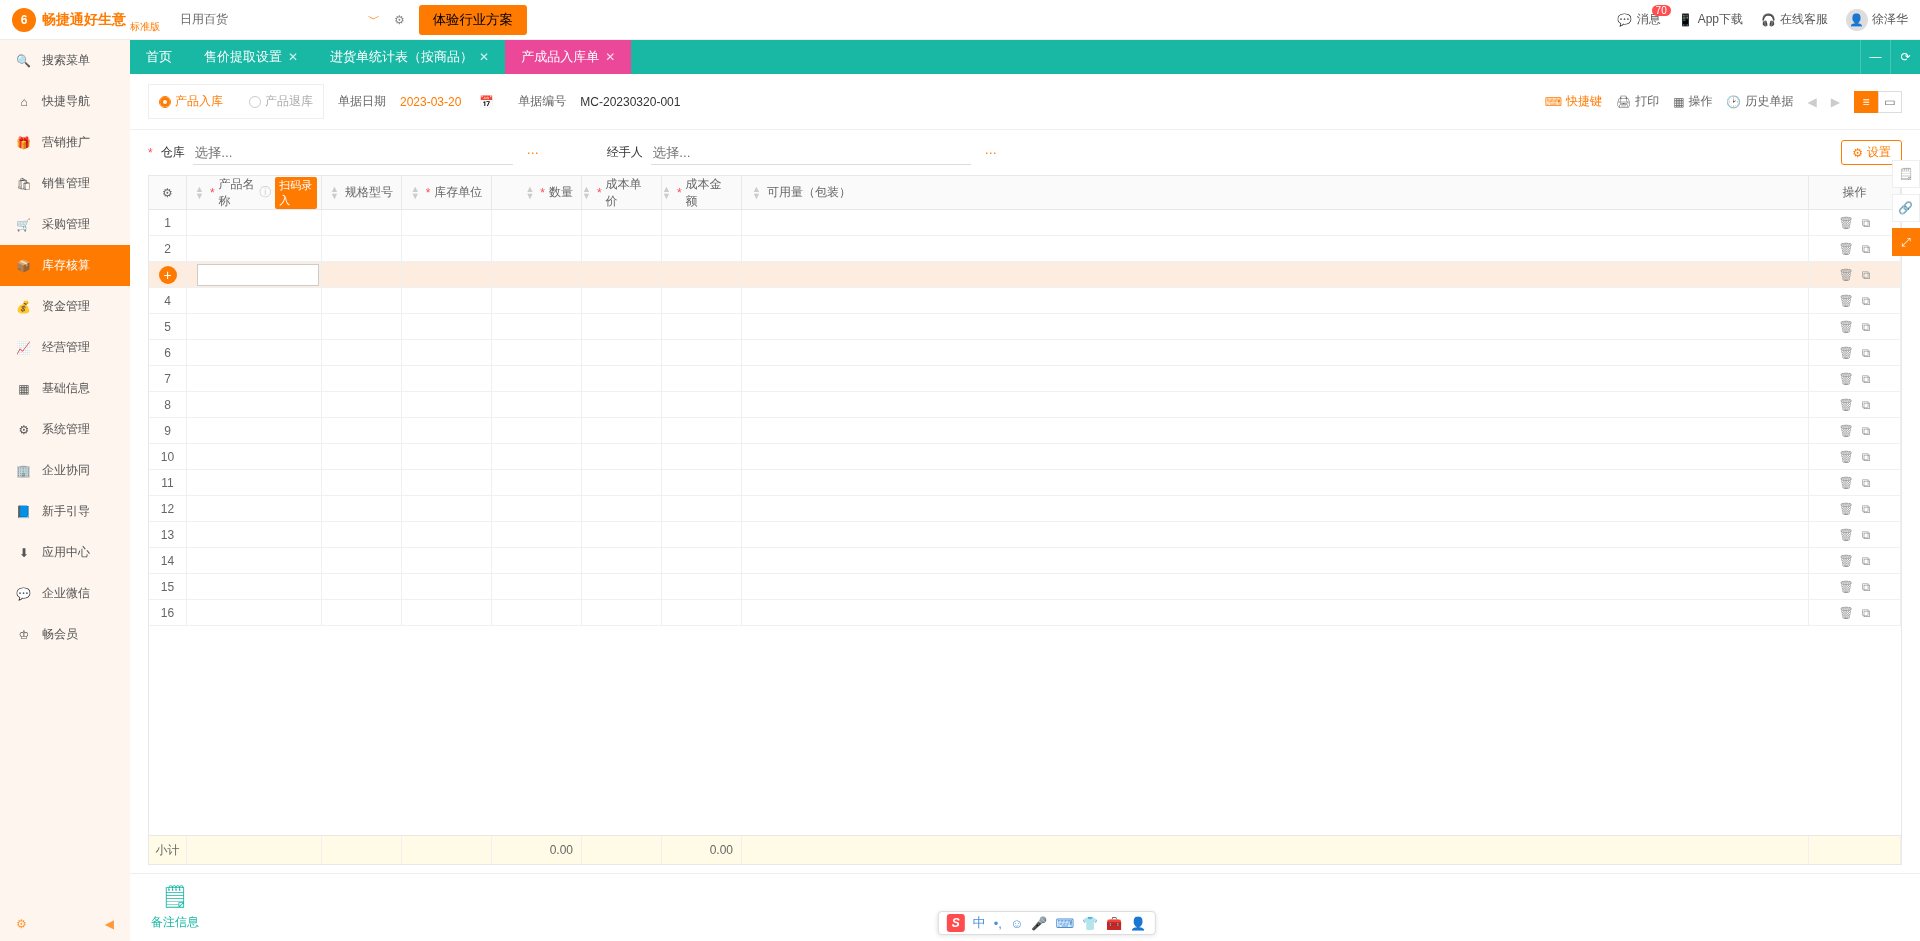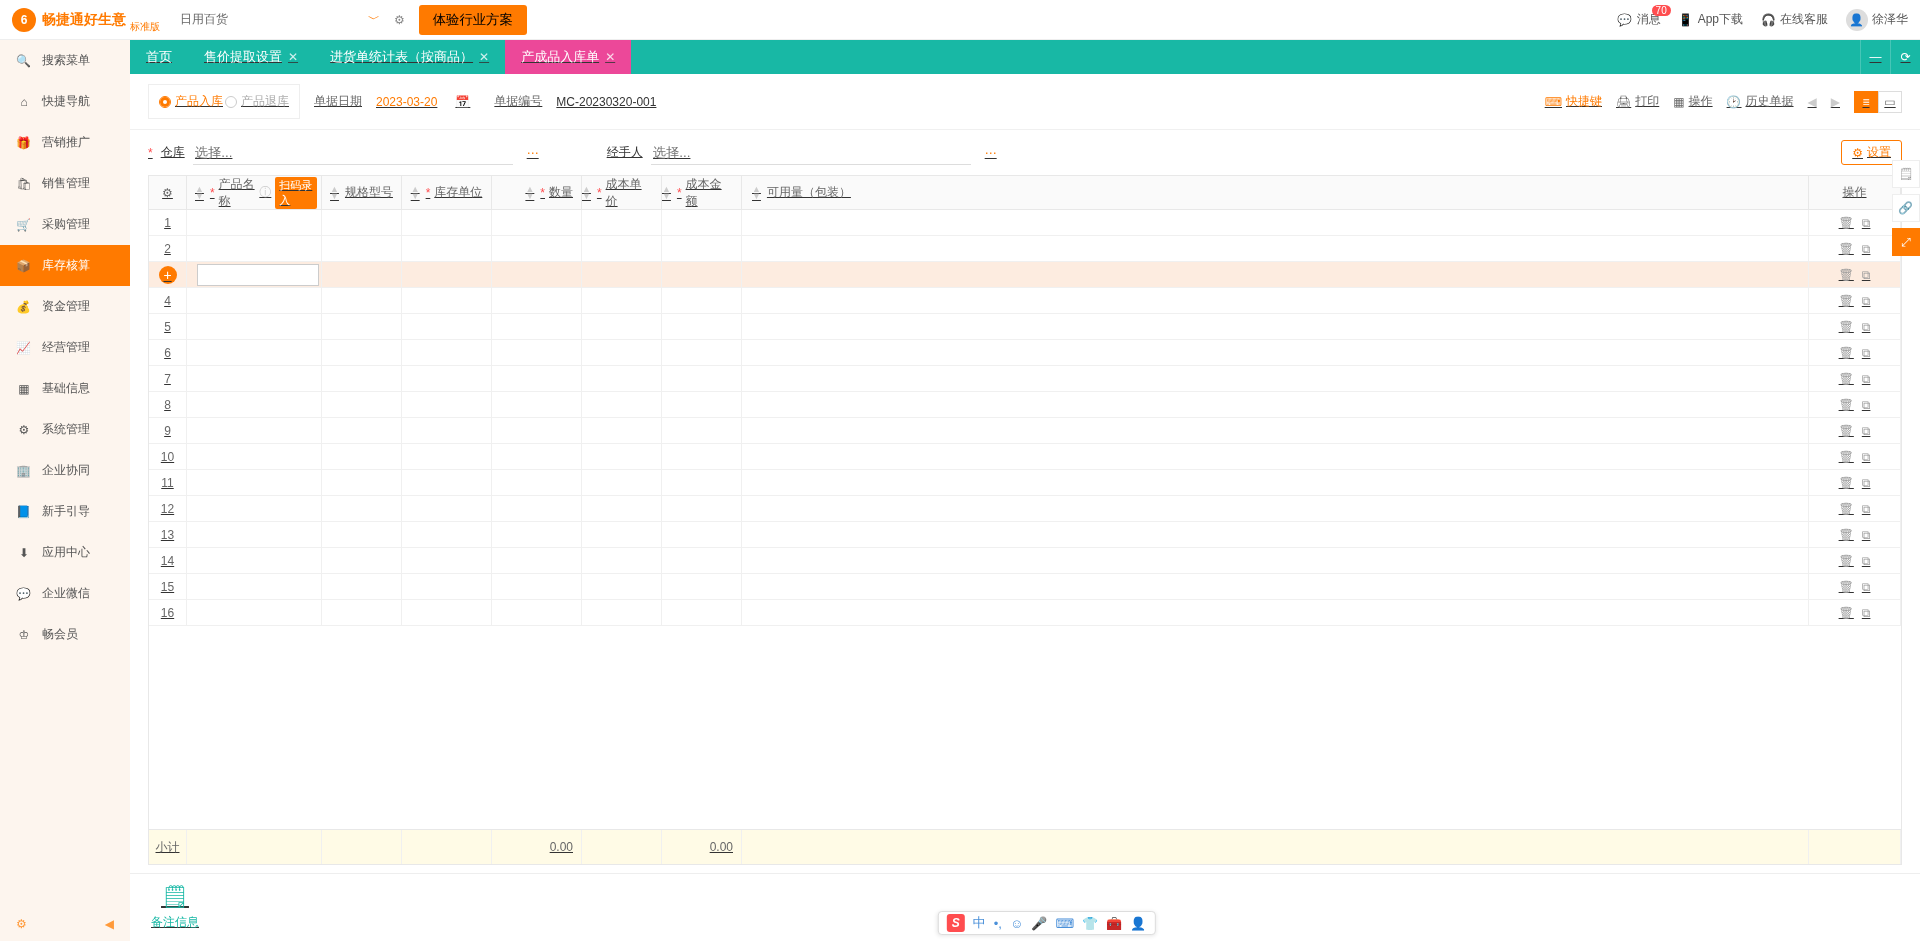--- a/index.html
+++ b/index.html
@@ -17,29 +17,29 @@
 .top-right { margin-left: auto; display: flex; align-items: center; gap: 18px; color: #555; }
 .top-right .item { display: flex; align-items: center; gap: 4px; position: relative; cursor: pointer; }
 .badge { position: absolute; top: -6px; right: -10px; background: #ff4d4f; color: #fff; font-size: 10px; border-radius: 8px; padding: 0 4px; }
 .avatar { width: 22px; height: 22px; border-radius: 50%; background: #ddd; display: flex; align-items: center; justify-content: center; color: #999; }
 .body { display: flex; flex: 1; min-height: 0; }
 .sidebar { width: 130px; background: #fdf5ee; display: flex; flex-direction: column; }
 .side-item { display: flex; align-items: center; gap: 10px; padding: 12px 16px; color: #555; cursor: pointer; }
 .side-item.active { background: #ff7a00; color: #fff; }
 .side-item .ic { width: 16px; text-align: center; }
 .side-bottom { margin-top: auto; display: flex; justify-content: space-between; padding: 10px 16px; color: #ff9a3a; }
-.main { flex: 1; display: flex; flex-direction: column; min-width: 0; position: relative; text-decoration: underline; }
+.main { flex: 1; display: flex; flex-direction: column; min-width: 0; position: relative; }
 .tabs { display: flex; align-items: center; background: #18b8a5; color: #fff; height: 34px; }
 .tab { padding: 0 16px; height: 100%; display: flex; align-items: center; gap: 6px; cursor: pointer; font-size: 13px; }
 .tab.active { background: #ec4899; }
 .tab .close { font-size: 12px; opacity: .8; }
 .tabs-right { margin-left: auto; display: flex; }
 .tabs-right .tbtn { width: 30px; height: 34px; display: flex; align-items: center; justify-content: center; border-left: 1px solid rgba(255,255,255,.2); cursor: pointer; }
 .toolbar { display: flex; align-items: center; padding: 10px 18px; gap: 14px; border-bottom: 1px solid #f0f0f0; background: #fff; }
-.radio-grp { display: flex; align-items: center; gap: 2px; border: 1px solid #eee; border-radius: 0; padding: 8px 10px; }
+.radio-grp { display: flex; align-items: center; gap: 26px; border: 1px solid #eee; border-radius: 0; padding: 8px 10px; }
 .radio { display: flex; align-items: center; gap: 4px; cursor: pointer; }
 .radio .dot { width: 12px; height: 12px; border: 1px solid #ccc; border-radius: 50%; display: inline-block; }
 .radio.sel .dot { border-color: #ff7a00; box-shadow: inset 0 0 0 3px #ff7a00; }
 .radio.sel { color: #ff7a00; }
 .field-label { color: #666; }
 .field-val { color: #ff7a00; margin-right: 4px; }
 .ic-cal { color: #ff7a00; }
 .toolbar-right { margin-left: auto; display: flex; align-items: center; gap: 14px; color: #666; }
 .toolbar-right .link { display: flex; align-items: center; gap: 4px; cursor: pointer; }
 .toolbar-right .orange { color: #ff7a00; }
@@ -68,21 +68,21 @@
 .col-avail { flex: 1; justify-content: flex-start; padding-left: 10px; }
 .col-ops { width: 92px; }
 .scan-tag { background: #ff7a00; color: #fff; font-size: 11px; padding: 1px 4px; border-radius: 2px; margin-left: auto; margin-right: 4px; }
 .gbody { flex: 1; overflow: auto; }
 .grow { display: flex; height: 26px; border-bottom: 1px solid #f0f0f0; align-items: stretch; }
 .grow.hl { background: #fdece0; }
 .gc { border-right: 1px solid #f0f0f0; display: flex; align-items: center; justify-content: center; color: #666; }
 .add-btn { width: 18px; height: 18px; border-radius: 50%; background: #ff7a00; color: #fff; display: flex; align-items: center; justify-content: center; font-size: 14px; }
 .cell-input { width: 100%; height: 22px; border: 1px solid #ccc; background: #fff; margin: 0 2px; }
 .ops-ic { color: #999; cursor: pointer; margin: 0 4px; }
-.gfoot { display: flex; height: 35px; background: #fffbe6; border-top: 1px solid #e8e8e8; align-items: stretch; }
+.gfoot { display: flex; height: 29px; background: #fffbe6; border-top: 1px solid #e8e8e8; align-items: stretch; }
 .gfoot .gc { font-weight: normal; }
 .remark-area { display: flex; padding: 10px 18px; gap: 14px; border-top: 1px solid #eee; background: #fff; }
 .remark-side { display: flex; flex-direction: column; align-items: center; gap: 4px; color: #18b8a5; width: 54px; }
 .remark-side .r-ic { font-size: 22px; }
 .remark-input { flex: 1; border: 1px solid #eee; border-radius: 3px; padding: 10px; color: #bbb; min-height: 48px; resize: none; font-family: inherit; }
 .footer { display: flex; align-items: center; justify-content: flex-end; padding: 10px 18px; gap: 10px; border-top: 1px solid #eee; background: #fff; }
 .fbtn { padding: 6px 18px; border-radius: 3px; cursor: pointer; }
 .fbtn.plain { border: 1px solid #ddd; background: #fff; color: #666; }
 .fbtn.outline { border: 1px solid #ff7a00; background: #fff; color: #ff7a00; }
 .fbtn.primary { border: 1px solid #ff7a00; background: #ff7a00; color: #fff; display: flex; align-items: center; gap: 6px; }

